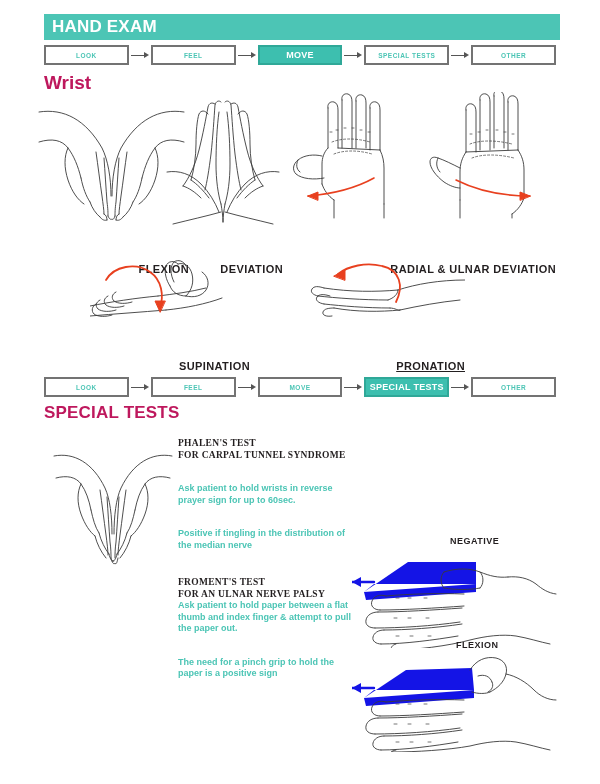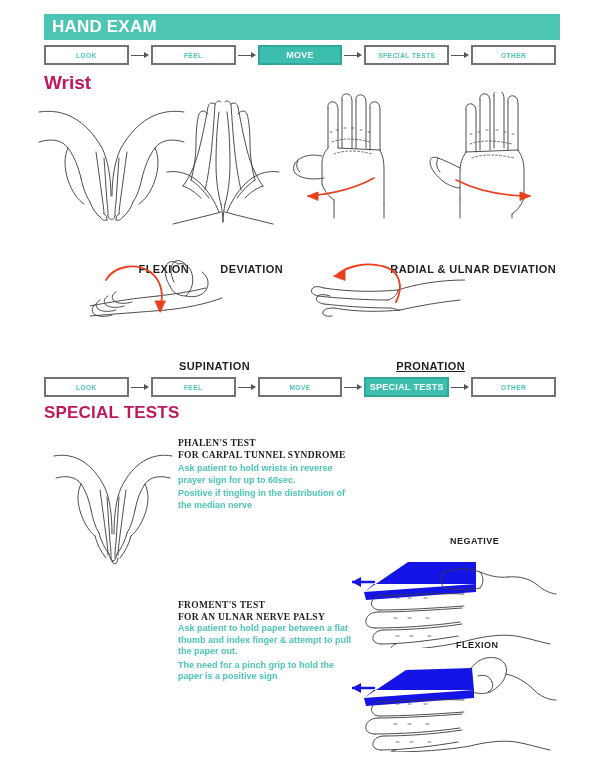--- a/index.html
+++ b/index.html
@@ -117,36 +117,36 @@
     white-space: nowrap;
     margin-top: 32px;
   }
 
   
   .fig { position: absolute; }
 
   
   .test-block { position: absolute; width: 180px; }
   #block-phalen  { left: 178px; top: 438px; }
-  #block-froment { left: 178px; top: 600px; }
+  #block-froment { left: 178px; top: 577px; }
 
   .test-title {
     color: #231f20;
     font-size: 9.5px;
     font-weight: bold;
     letter-spacing: 0.3px;
     line-height: 11.5px;
     font-family: Liberation Serif, serif;
   }
   .test-para {
     color: #4cc5b5;
     font-size: 9px;
     font-weight: bold;
     line-height: 11.5px;
-    margin-top: 2px;
+    margin-top: 22px;
     font-family: "Liberation Sans", sans-serif;
   }
   .test-para.tight { margin-top: 0px; }
 
   
   .result-label {
     position: absolute;
     color: #231f20;
     font-size: 9px;
     font-weight: bold;

